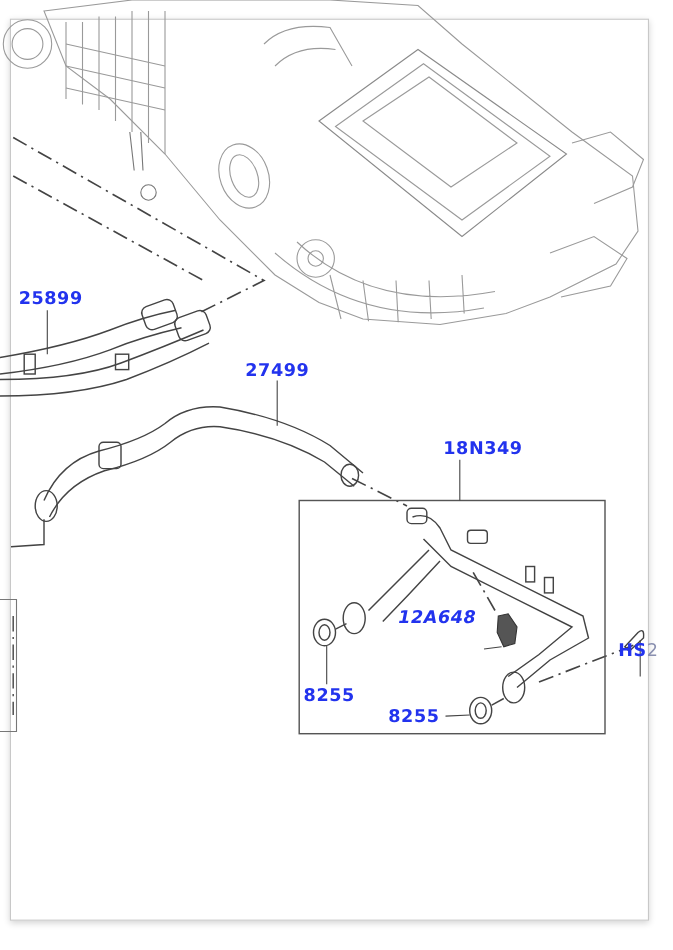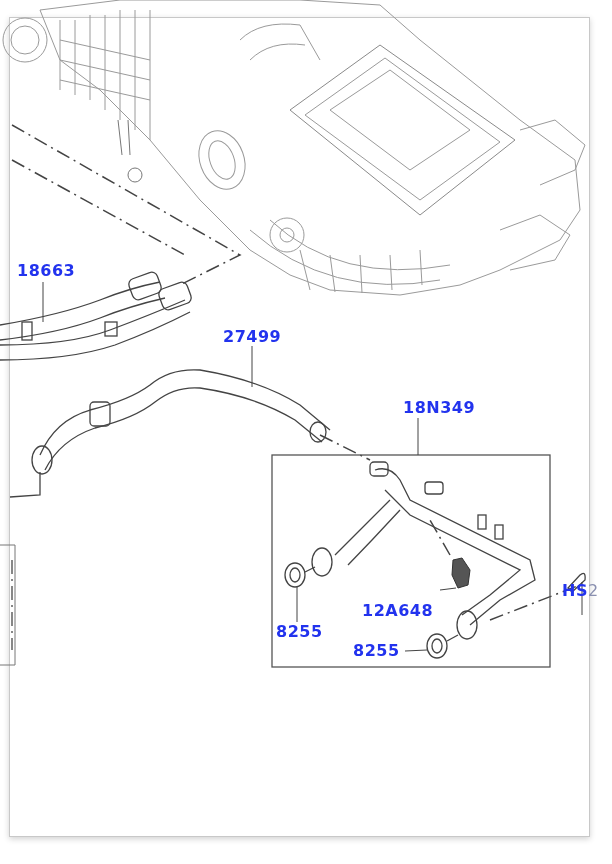--- a/index.html
+++ b/index.html
@@ -121,19 +121,19 @@
     <path d="M453,560 L462,558 L470,570 L468,585 L458,588 L452,575 Z"></path>
   </g>
   <line x1="440" y1="590" x2="456" y2="588" stroke="#444" stroke-width="1"></line>
 
   <g fill="none" stroke="#444" stroke-width="1.3">
     <path d="M568,588 L580,575 Q586,570 585,580 L572,592 Z"></path>
   </g>
   <line x1="582" y1="582" x2="582" y2="615" stroke="#444" stroke-width="1"></line>
 </svg>
 
-<div class="label" style="left:17px; top:262px;">18663</div>
+<div class="label" style="left:17px; top:262px;">25899</div>
 <div class="label" style="left:223px; top:328px;">27499</div>
 <div class="label" style="left:403px; top:399px;">18N349</div>
-<div class="label" style="left:362px; top:602px;">12A648</div>
+<div class="label" style="left:362px; top:552px;font-style:italic;">12A648</div>
 <div class="label" style="left:276px; top:623px;">8255</div>
 <div class="label" style="left:353px; top:642px;">8255</div>
 <div class="label" style="left:562px; top:582px;"><span>HS</span><span class="faded">2</span></div>
 
 </body></html>

